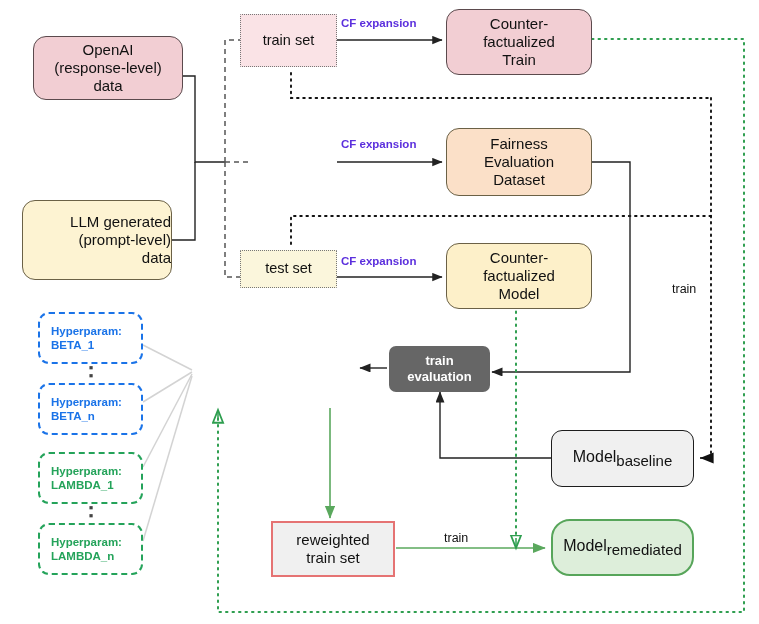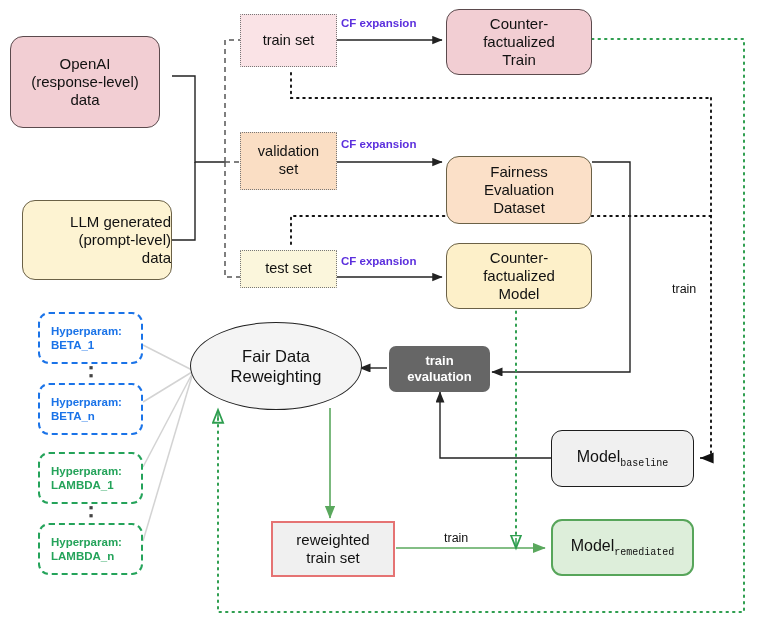--- a/index.html
+++ b/index.html
@@ -94,24 +94,24 @@
   
   .modelbase {
     background: #f0f0f0;
     border: 1.6px solid #1d1d1d;
     border-radius: 11px;
     font-size: 16px;
   }
   .modelrem {
     background: #ddeeda;
     border: 2.6px solid #57a55a;
-    border-radius: 11px;
+    border-radius: 19px;
     font-size: 16px;
   }
-  .sub { font-size: 10px; vertical-align: sub; font-family: Liberation Mono, monospace; }
+  .sub { font-size: 15px; vertical-align: sub; }
 
   
   .rwbox {
     background: #f0f0f0;
     border: 2px solid #e57373;
     font-size: 15px;
     justify-content: flex-end;
   }
 
   
@@ -224,60 +224,54 @@
     </g>
 
     <g stroke="#d3d3d3" stroke-width="1.5" fill="none">
       <path d="M143,345 L192,370"></path>
       <path d="M143,402 L192,372"></path>
       <path d="M143,467 L192,374"></path>
       <path d="M143,541 L192,376"></path>
     </g>
   </svg>
 
-  <div class="node rnd rnd-pink" style="left:10px; top:36px; width:150px; height:92px;">
+  <div class="node rnd rnd-pink" style="left:33px; top:36px; width:150px; height:64px;">
     <span>
       <span>OpenAI</span>
       <span>(response-level)</span>
       <span>data</span>
     </span>
   </div>
 
   <div class="node rnd rnd-yellw" style="left:22px; top:200px; width:150px; height:80px;text-align:right;">
     <span>
       <span>LLM generated</span>
       <span>(prompt-level)</span>
       <span>data</span>
     </span>
   </div>
 
   <div class="node dotbox db-pink" style="left:240px; top:14px; width:97px; height:53px;">
     <span>train set</span>
   </div>
 
-  <div class="node dotbox db-peach" style="left:240px; top:132px; width:97px; height:58px;">
-    <span>
-      <span>validation</span>
-      <span>set</span>
-    </span>
-  </div>
 
   <div class="node dotbox db-cream" style="left:240px; top:250px; width:97px; height:38px;">
     <span>test set</span>
   </div>
 
   <div class="node rnd rnd-pink" style="left:446px; top:9px; width:146px; height:66px;">
     <span>
       <span>Counter-</span>
       <span>factualized</span>
       <span>Train</span>
     </span>
   </div>
 
-  <div class="node rnd rnd-peach" style="left:446px; top:128px; width:146px; height:68px;margin-top:28px;">
+  <div class="node rnd rnd-peach" style="left:446px; top:128px; width:146px; height:68px;">
     <span>
       <span>Fairness</span>
       <span>Evaluation</span>
       <span>Dataset</span>
     </span>
   </div>
 
   <div class="node rnd rnd-cream" style="left:446px; top:243px; width:146px; height:66px;">
     <span>
       <span>Counter-</span>
@@ -317,26 +311,20 @@
     <div>▪</div>
   </div>
 
   <div class="node hyper green" style="left:38px; top:523px; width:105px; height:52px;">
     <span>
       <span>Hyperparam:</span>
       <span>LAMBDA_n</span>
     </span>
   </div>
 
-  <div class="node ellipse" style="left:190px; top:322px; width:172px; height:88px;">
-    <span>
-      <span>Fair Data</span>
-      <span>Reweighting</span>
-    </span>
-  </div>
 
   <div class="node slicedbox" style="left:389px; top:346px; width:101px; height:46px;">
     <span>
       <span>train</span>
       <span>evaluation</span>
     </span>
   </div>
 
   <div class="node rwbox" style="left:271px; top:521px; width:124px; height:56px;">
     <span>

